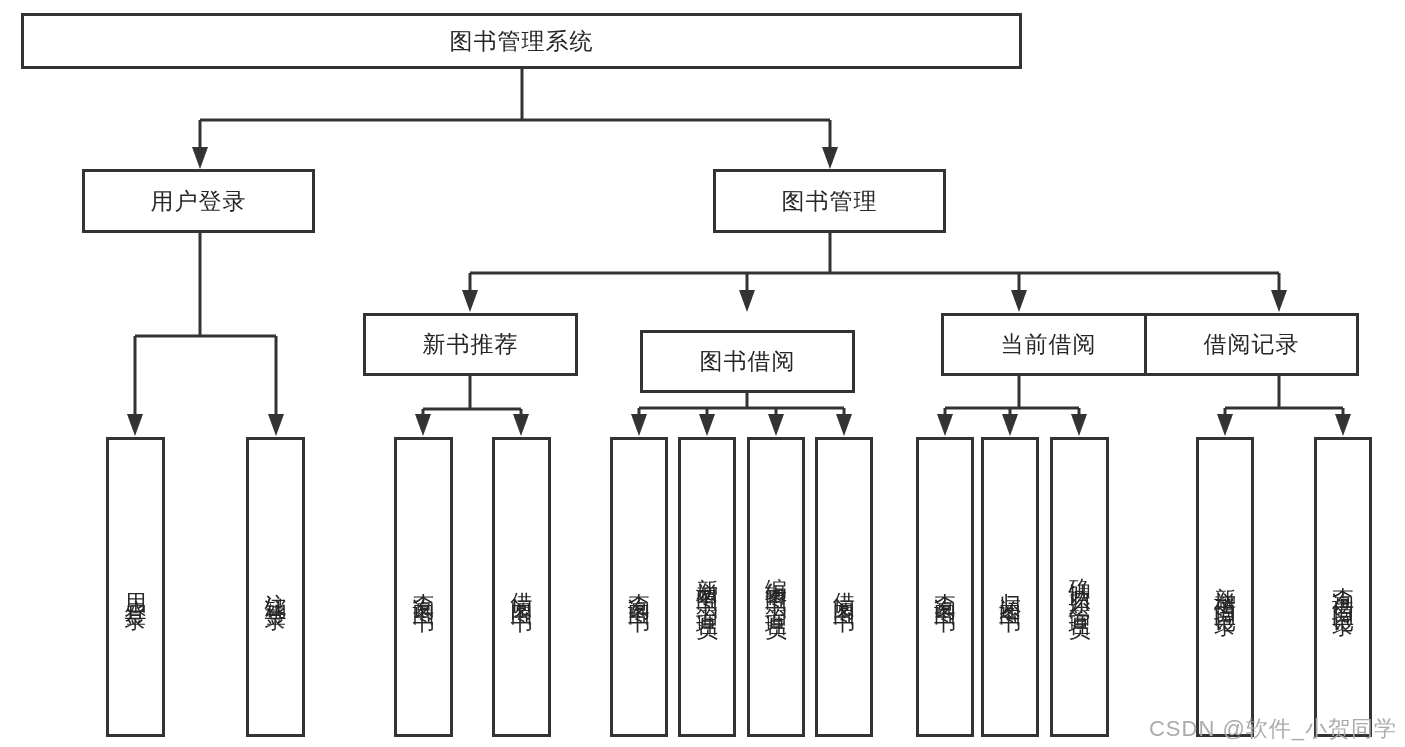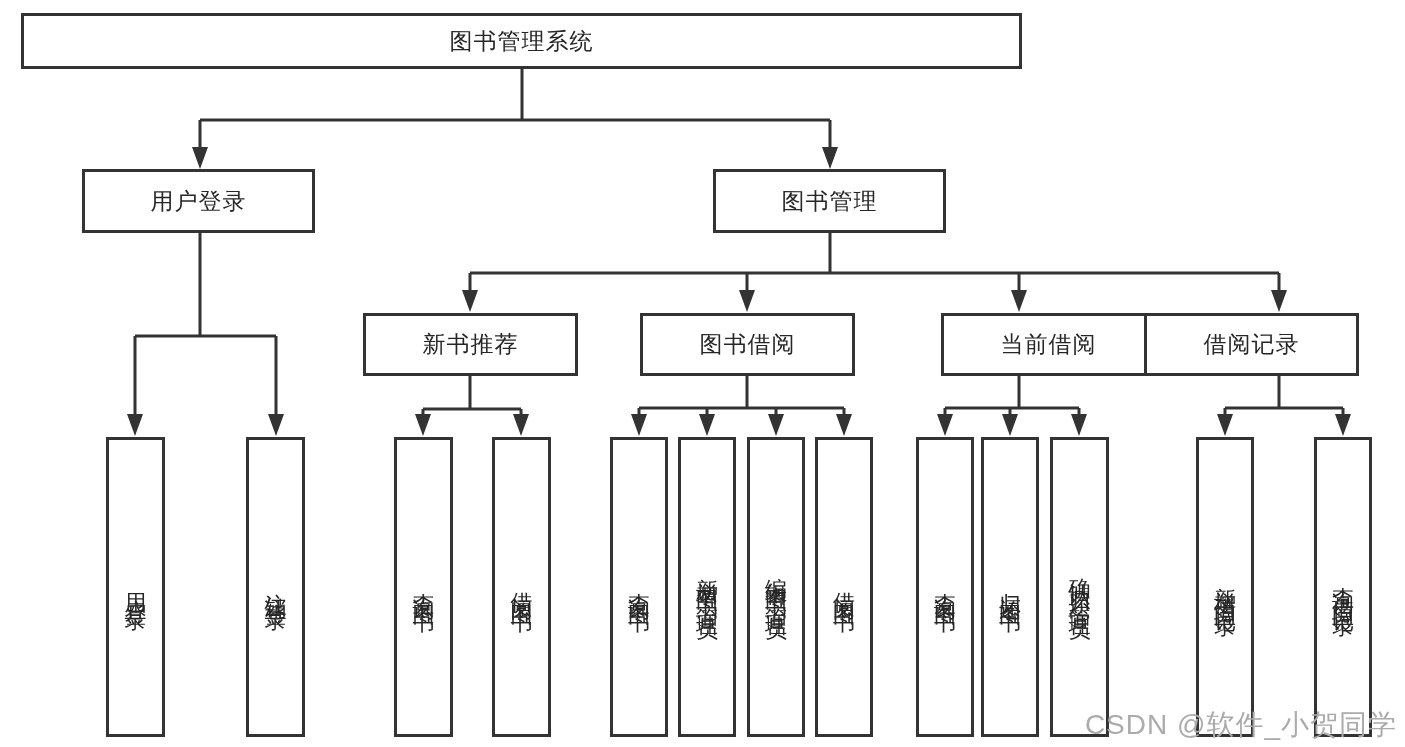--- a/index.html
+++ b/index.html
@@ -44,21 +44,21 @@
     text-orientation: mixed;
     font-size: 22px;
     letter-spacing: 6px;
     line-height: 1;
     white-space: normal;
   }
   .watermark {
     position: absolute;
     right: 8px;
     bottom: 3px;
-    font-size: 28px;
+    font-size: 22px;
     letter-spacing: 1px;
     color: var(--color-watermark, #ababab);
     z-index: 3;
   }
 </style>
 </head>
 <body>
 
 <div class="canvas">
 
@@ -91,21 +91,21 @@
     <polygon points="1217,414 1233,414 1225,436"></polygon>
     <polygon points="1335,414 1351,414 1343,436"></polygon>
   </svg>
 
   <div class="node" style="left:21px; top:13px; width:1001px; height:56px;">图书管理系统</div>
 
   <div class="node" style="left:82px; top:169px; width:233px; height:64px;">用户登录</div>
   <div class="node" style="left:363px; top:313px; width:215px; height:63px;">新书推荐</div>
 
   <div class="node" style="left:713px; top:169px; width:233px; height:64px;">图书管理</div>
-  <div class="node" style="left:640px; top:313px; width:215px; height:63px;">图书借阅</div>
+  <div class="node" style="left:640px; top:330px; width:215px; height:63px;">图书借阅</div>
   <div class="node" style="left:912px; top:313px; width:215px; height:63px;margin-left:29px;">当前借阅</div>
   <div class="node" style="left:1144px; top:313px; width:215px; height:63px;">借阅记录</div>
 
   <div class="node leaf" style="left:106px; top:437px; width:59px; height:300px;">用户登录</div>
   <div class="node leaf" style="left:246px; top:437px; width:59px; height:300px;">注销登录</div>
 
   <div class="node leaf" style="left:394px; top:437px; width:59px; height:300px;">查询图书</div>
   <div class="node leaf" style="left:492px; top:437px; width:59px; height:300px;">借阅图书</div>
 
   <div class="node leaf" style="left:610px; top:437px; width:58px; height:300px;">查询图书</div>

